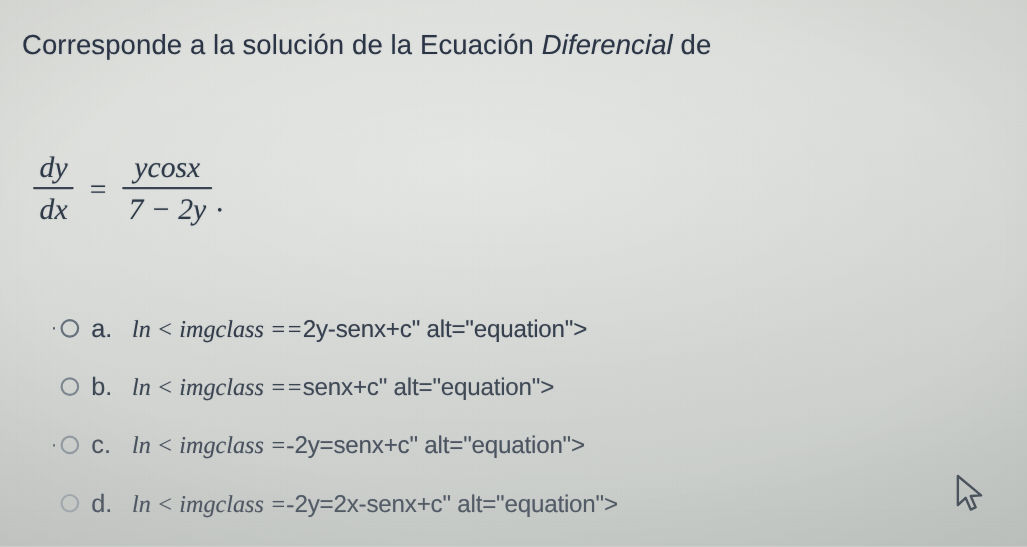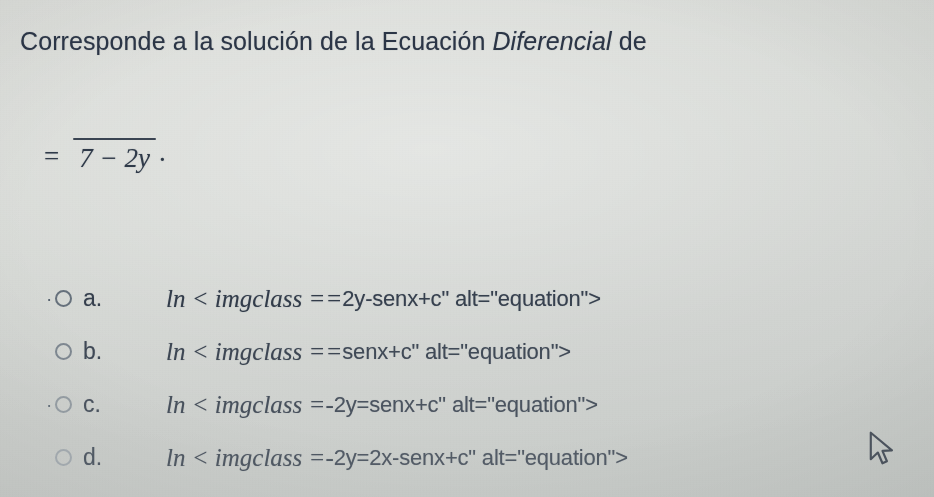--- a/index.html
+++ b/index.html
@@ -137,25 +137,24 @@
   .option-letter {
     font-size: 23px;
     color: #353f4d;
     margin-right: 13px;
     min-width: 24px;
     text-shadow: 0 0 1px rgba(60,70,85,0.35);
   }
   .math {
     font-family: "Liberation Serif", "DejaVu Serif", serif;
     font-style: italic;
-    font-size: 25px;
+    font-size: 22px;
     color: #323c4a;
     white-space: pre;
     text-shadow: 0 0 1.1px rgba(60,70,85,0.4);
-    margin-left: 46px;
   }
   .plain {
     font-family: "Liberation Sans", sans-serif;
     font-style: normal;
     font-size: 22px;
     color: #36404e;
     white-space: pre;
     letter-spacing: -0.2px;
     text-shadow: 0 0 1px rgba(60,70,85,0.35);
   }
@@ -187,22 +186,28 @@
   <div id="grain"></div>
   <div id="vignette"></div>
 
   <div id="content">
 
     <div class="prompt">
       <span>Corresponde a la solución de la Ecuación </span><span class="it">Diferencial</span><span> de</span><br>
     </div>
 
     <div class="equation">
+      <span class="frac">
+        <span class="num">dy</span>
+        <span class="bar"></span>
+        <span class="den">dx</span>
+      </span>
       <span class="eqsign">=</span>
       <span class="frac">
+        <span class="num">ycosx</span>
         <span class="bar"></span>
         <span class="den">7 − 2y</span>
       </span>
       <span class="trailing-dot">.</span>
     </div>
 
     <div id="options">
 
       <div class="option r0">
         <span class="option-dotlead">·</span>

